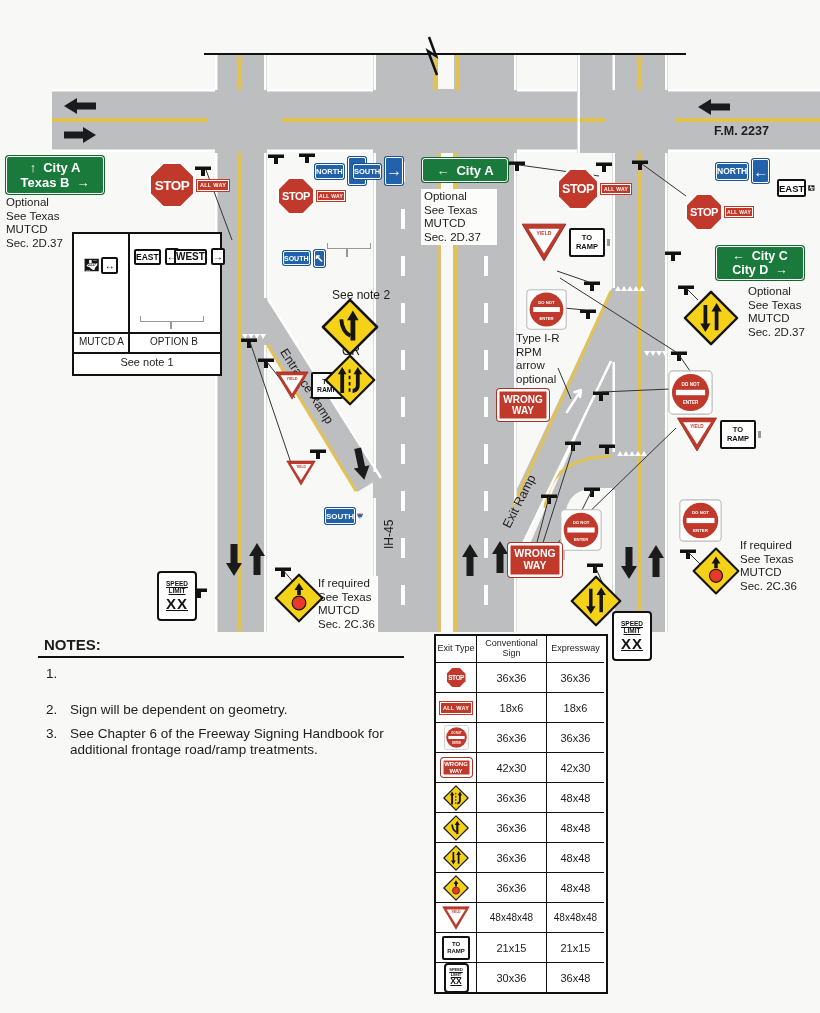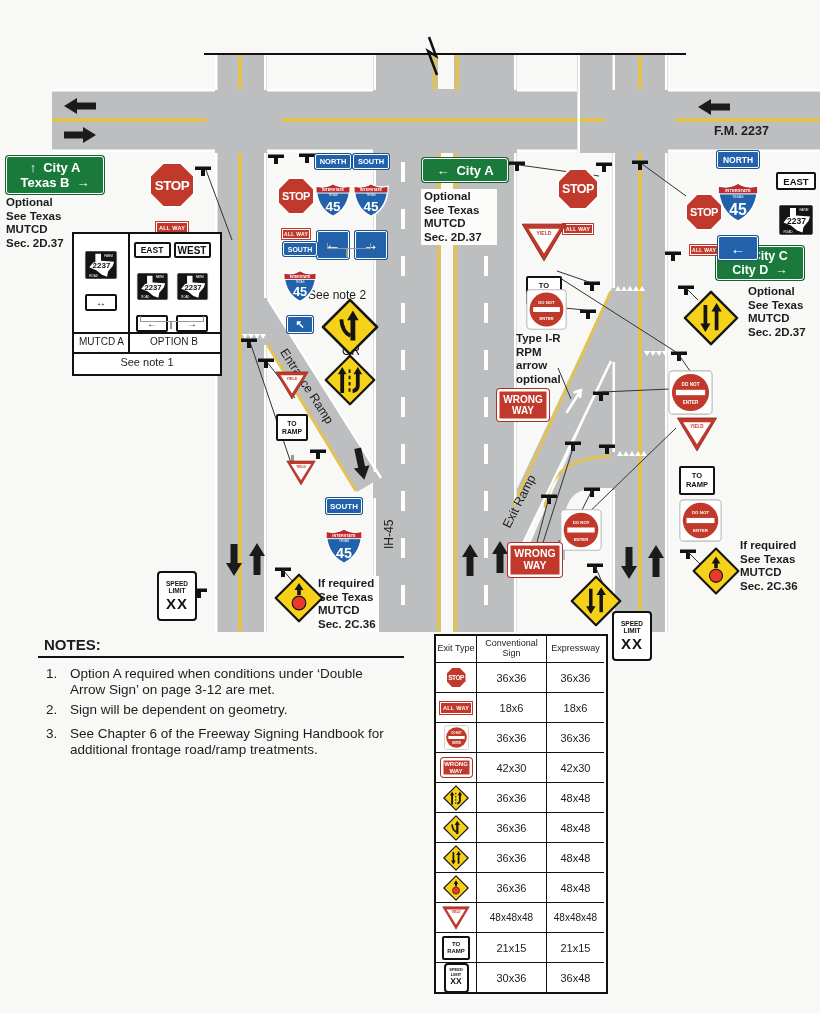--- a/index.html
+++ b/index.html
@@ -6,29 +6,29 @@
   #stage{position:relative;width:820px;height:1013px;background:#f8f8f6;overflow:hidden;color:#1c1c1c;}
   .abs{position:absolute;}
   svg text{text-anchor:middle;font-family:"Liberation Sans",sans-serif;}
   
   .oct{clip-path:polygon(30% 0,70% 0,100% 30%,100% 70%,70% 100%,30% 100%,0 70%,0 30%);background:#fff;display:flex;align-items:center;justify-content:center;}
   .oct-in{clip-path:polygon(30% 0,70% 0,100% 30%,100% 70%,70% 100%,30% 100%,0 70%,0 30%);background:#c0392b;width:calc(100% - 4px);height:calc(100% - 4px);display:flex;align-items:center;justify-content:center;color:#fff;font-weight:bold;letter-spacing:-.5px;}
   .allway{background:#c0392b;border:1px solid #fff;box-shadow:0 0 0 1px #c0392b;color:#fff;font-weight:bold;display:flex;align-items:center;justify-content:center;letter-spacing:.3px;}
   .ww{background:#c0392b;border-radius:3px;box-shadow:inset 0 0 0 2.5px #fff,0 0 0 1px #a93226;color:#fff;font-weight:bold;text-align:center;line-height:1.12;display:flex;flex-direction:column;justify-content:center;}
   .dirp{background:#2162ab;border:1.2px solid #fff;box-shadow:0 0 0 1px #1c548f;border-radius:2px;color:#fff;font-weight:bold;display:flex;align-items:center;justify-content:center;}
   .arrp{background:#2162ab;border:1.2px solid #fff;box-shadow:0 0 0 1px #1c548f;border-radius:2px;color:#fff;font-weight:bold;display:flex;align-items:center;justify-content:center;}
-  .asm{display:flex;flex-direction:column;align-items:center;gap:14px;}
+  .asm{display:flex;flex-direction:row;align-items:center;gap:2px;}
   .guide{background:#1a7a3c;border:1.5px solid #fff;box-shadow:0 0 0 1px #14632f;border-radius:3px;color:#fff;font-weight:bold;display:flex;flex-direction:column;justify-content:center;padding:2px 6px;gap:2px;}
   .guide .grow{display:flex;align-items:center;justify-content:center;gap:7px;line-height:1;}
   .toramp{background:#fff;border:2px solid #111;border-radius:2px;color:#111;font-weight:bold;text-align:center;display:flex;flex-direction:column;justify-content:center;line-height:1.08;}
   .stub{width:3px;background:#999;margin:0 auto;}
-  .spd{background:#fff;border:2px solid #111;border-radius:4px;text-align:center;font-weight:bold;color:#111;display:flex;flex-direction:column;align-items:center;justify-content:center;line-height:1.15;}
+  .spd{background:#fff;border:2px solid #111;border-radius:4px;text-align:center;font-weight:bold;color:#111;display:flex;flex-direction:column;align-items:center;justify-content:center;line-height:1.15;text-decoration:underline;}
   .ewp{background:#fff;border:2px solid #111;border-radius:2px;font-weight:bold;color:#111;display:flex;align-items:center;justify-content:center;}
   .lbl{color:#1c1c1c;}
-  .preline{white-space:pre-line;line-height:1.18;font-weight:bold;}
+  .preline{white-space:pre-line;line-height:1.18;}
   .whitebox{background:#fcfcfb;padding:1px 3px;}
   
   .t-int{font-size:3.6px;fill:#fff;font-weight:bold;}
   .t-tex{font-size:2.9px;fill:#fff;}
   .t-num{font-size:13.5px;fill:#fff;font-weight:bold;}
   .t-yield{font-size:4.4px;fill:#c0392b;font-weight:bold;}
   .t-dne{font-size:4.1px;fill:#fff;font-weight:bold;}
   .t-fmn{font-size:8.5px;fill:#111;font-weight:bold;}
   .t-fms{font-size:3.2px;fill:#fff;}
   
@@ -261,21 +261,21 @@
 MUTCD
 Sec. 2D.37</div>
 <div class="abs lbl preline whitebox" style="left:421px;top:189px;font-size:11.5px;width:70px">Optional
 See Texas
 MUTCD
 Sec. 2D.37</div>
 <div class="abs lbl preline" style="left:748px;top:285px;font-size:11.5px">Optional
 See Texas
 MUTCD
 Sec. 2D.37</div>
-<div class="abs lbl" style="left:308px;top:288px;font-size:12px">See note 2</div>
+<div class="abs lbl" style="left:332px;top:288px;font-size:12px">See note 2</div>
 <div class="abs lbl" style="left:342px;top:344px;font-size:12px">OR</div>
 <div class="abs lbl preline" style="left:516px;top:332px;font-size:11.5px">Type I-R
 RPM
 arrow
 optional</div>
 <div class="abs lbl preline whitebox" style="left:315px;top:576px;font-size:11.5px">If required
 See Texas
 MUTCD
 Sec. 2C.36</div>
 <div class="abs lbl preline" style="left:740px;top:539px;font-size:11.5px">If required
@@ -579,21 +579,20 @@
 <div class="abs spd" style="left:612px;top:611px;width:36px;height:46px">
   <span style="font-size:6.5px">SPEED</span>
   <span style="font-size:6.5px">LIMIT</span>
   <span style="font-size:15px;letter-spacing:1px">XX</span>
 </div>
 
 <div class="abs" style="left:44px;top:636px;font-size:15px;font-weight:bold">NOTES:</div>
 <div class="abs" style="left:38px;top:656px;width:366px;height:2px;background:#111"></div>
 <div class="abs notesitem" style="left:46px;top:666px;width:352px">
   <span class="num">1.</span>
-      <span style="max-width:300px">Option A required when conditions under ‘Double Arrow Sign’ on page 3-12 are met.</span>
 </div>
 <div class="abs notesitem" style="left:46px;top:702px;width:352px">
   <span class="num">2.</span>
       <span>Sign will be dependent on geometry.</span>
 </div>
 <div class="abs notesitem" style="left:46px;top:726px;width:368px">
   <span class="num">3.</span>
       <span style="max-width:340px">See Chapter 6 of the Freeway Signing Handbook for additional frontage road/ramp treatments.</span>
 </div>
 

